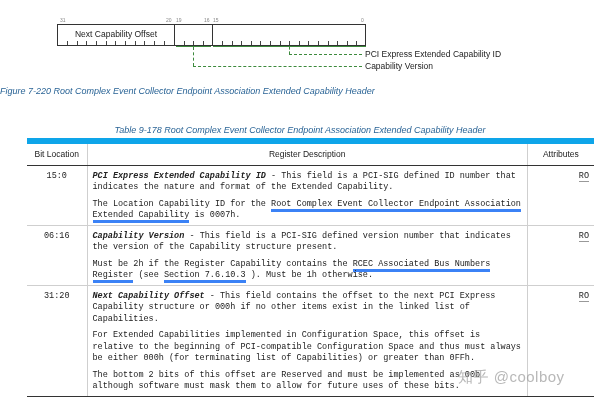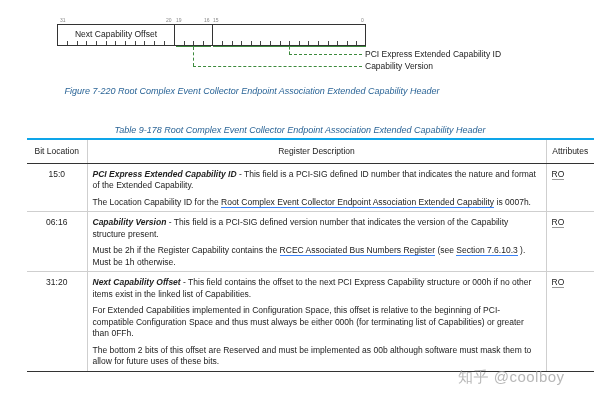--- a/index.html
+++ b/index.html
@@ -12,37 +12,37 @@
     .regbox { position: absolute; top: 24px; height: 22px; border: 1px solid #333; border-right: none; background: #fff; }
     .regbox.last { border-right: 1px solid #333; }
     .field-label { position: absolute; top: 4px; left: 0; right: 0; text-align: center; font-size: 8.5px; color: #222; }
     .tick { position: absolute; bottom: 0; width: 1px; height: 4px; background: #444; }
     .green-line { position: absolute; background: #3d8a3d; }
     .dash-h { position: absolute; height: 0; border-top: 1px dashed #3d8a3d; }
     .dash-v { position: absolute; width: 0; border-left: 1px dashed #3d8a3d; }
     .callout { position: absolute; font-size: 8.5px; color: #222; line-height: 10px; }
 
     
-    .figcap { position: absolute; top: 86px; left: 0; width: 504px; text-align: center; font-style: italic; font-size: 9px; color: #2a6496; }
+    .figcap { position: absolute; top: 86px; left: 0; width: 504px; text-align: left; font-style: italic; font-size: 9px; color: #2a6496; }
     .tabcap { position: absolute; top: 125px; left: 0; width: 600px; text-align: center; font-style: italic; font-size: 9px; color: #2a6496; }
 
     
     .reg-table { position: absolute; left: 27px; top: 138px; width: 567px; border-collapse: collapse; font-size: 8.5px; line-height: 11.5px; }
     .reg-table th { font-weight: normal; text-align: center; padding: 5px 5px 4px 5px; border-bottom: 1.5px solid #333; height: 24px; color: #222; }
-    .reg-table thead tr { border-top: 2px solid #0ea5e9; }
-    .reg-table td { vertical-align: top; padding: 5px 5px 3px 5px; border-bottom: 1px solid #cfcfcf; color: #222; }
+    .reg-table thead tr { border-top: 6px solid #0ea5e9; }
+    .reg-table td { vertical-align: top; padding: 5px 5px 3px 5px; border-bottom: 1px solid #cfcfcf; color: #222; font-family: Liberation Mono, monospace; }
     .reg-table tbody tr:last-child td { border-bottom: 1.5px solid #333; }
     .col-bit { width: 60px; text-align: center !important; border-right: 1px solid #cfcfcf; }
     .col-desc { border-right: 1px solid #cfcfcf; }
     .col-attr { width: 48px; text-align: left; }
     .desc-p { margin-bottom: 5px; }
     .desc-p:last-child { margin-bottom: 0; }
     .fname { font-weight: bold; font-style: italic; }
-    .link { border-bottom: 1px solid #3b82f6; }
-    .ro { border-bottom: 1px solid #999; }
+    .link { border-bottom: 3px solid #3b82f6; }
+    .ro { border-bottom: 1px solid #999; margin-left: 46px; }
 
     
     .watermark { position: absolute; left: 458px; top: 368px; font-size: 15px; color: rgba(160,160,160,0.75); letter-spacing: 0.5px; }
   </style>
 </head>
 <body>
 
 <div class="diagram">
   <span class="bitnum" style="left:60px;">31</span>
   <span class="bitnum" style="left:166px;">20</span>

